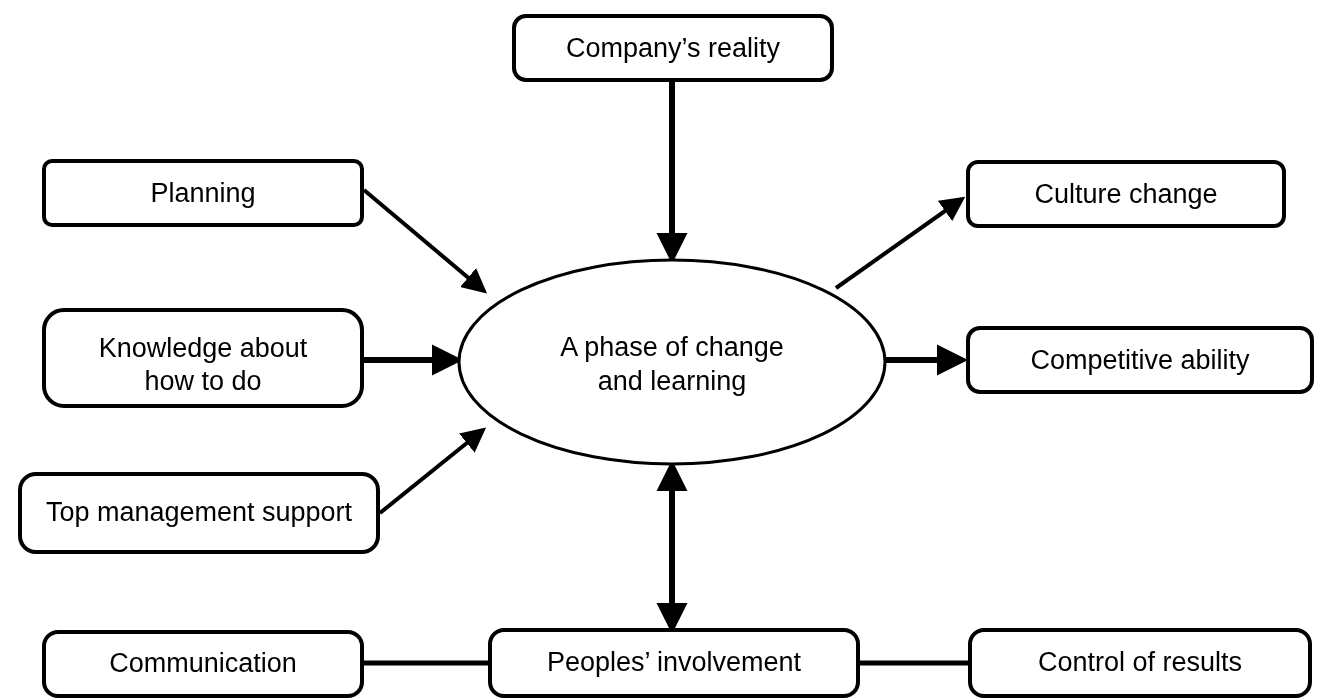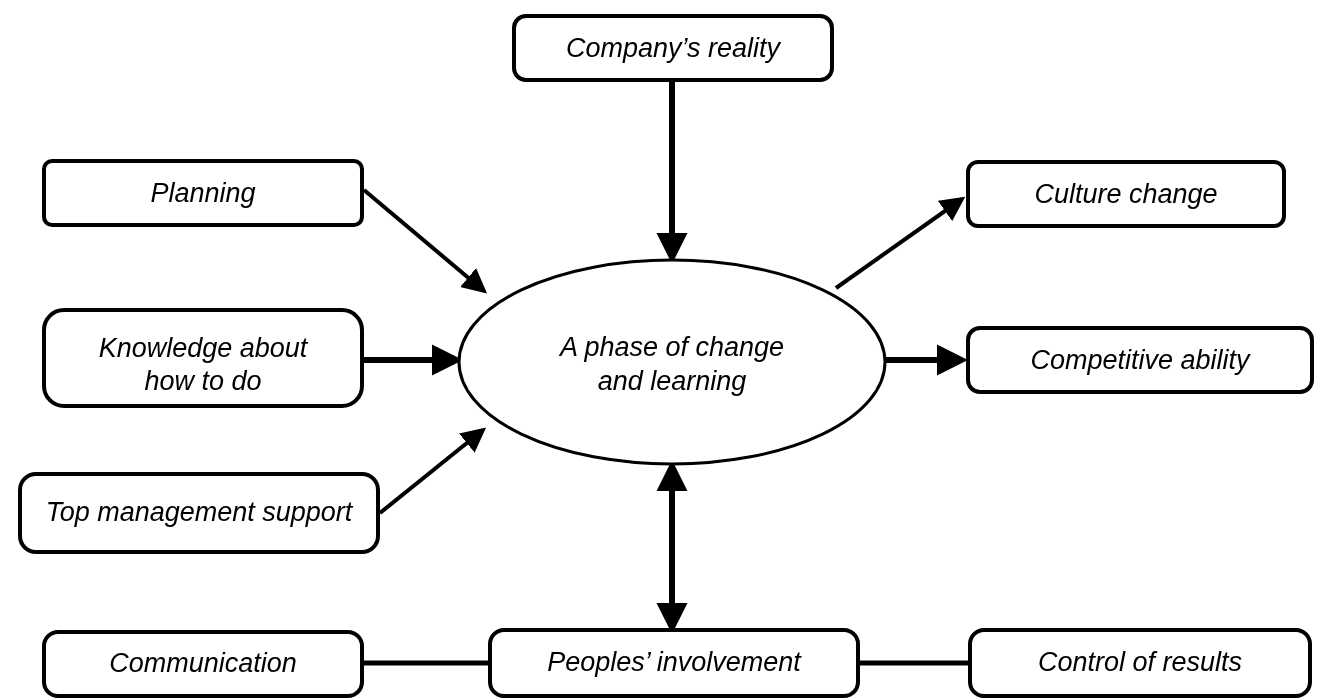--- a/index.html
+++ b/index.html
@@ -11,21 +11,20 @@
     width: 1320px;
     height: 700px;
     font-family: "Liberation Sans", sans-serif;
     overflow: hidden;
   }
   #diagram-root {
     position: relative;
     width: 1320px;
     height: 700px;
     background: #ffffff;
-    font-style: italic;
   }
   svg#diagram-canvas {
     display: block;
     width: 1320px;
     height: 700px;
   }
   .node-shape {
     fill: #ffffff;
     stroke: #000000;
     stroke-width: 4;

